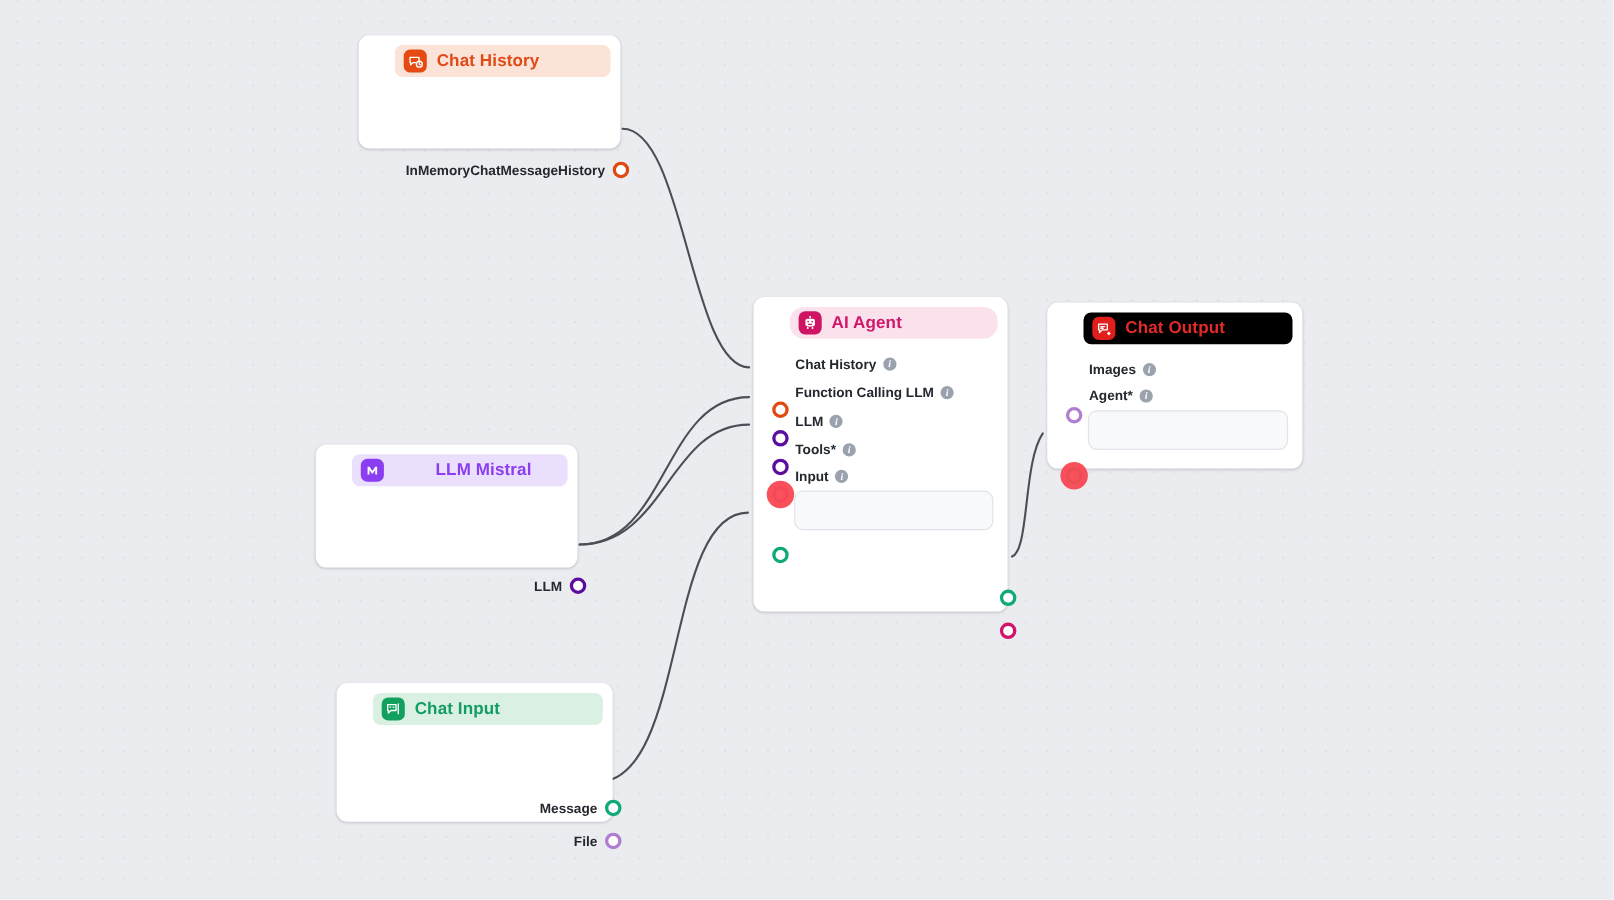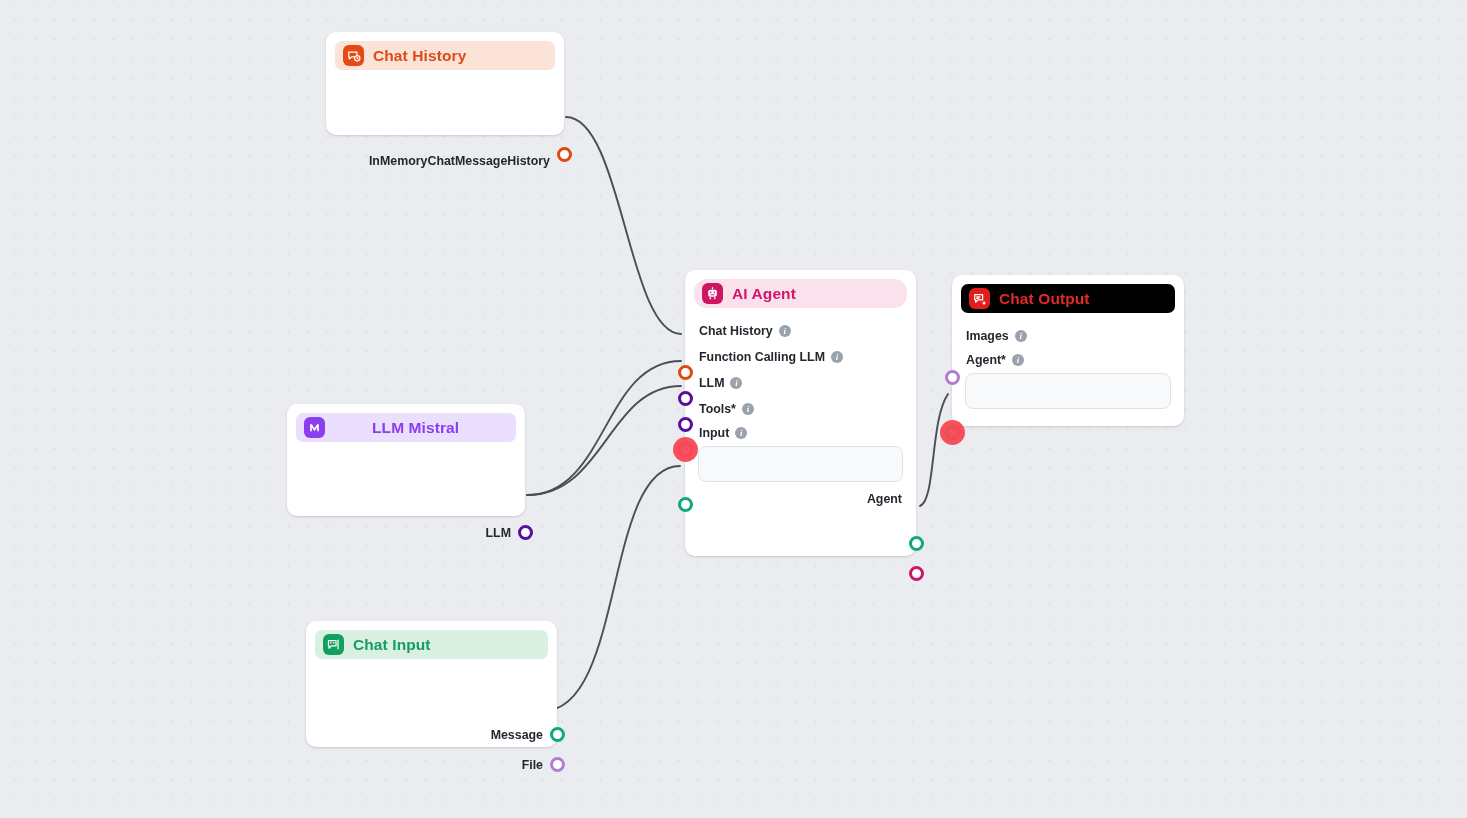--- a/index.html
+++ b/index.html
@@ -18,20 +18,21 @@
     background-position: 6px 10px;
   }
   #edges { position: absolute; inset: 0; width: 1467px; height: 818px; pointer-events: none; z-index: 1; }
 
   .node {
     position: absolute;
     background: #ffffff;
     border-radius: 10px;
     box-shadow: 0 1px 3px rgba(16,24,40,.10), 0 1px 2px rgba(16,24,40,.06);
     z-index: 3;
+    padding-left: 24px;
   }
   .node-header {
     display: flex; align-items: center; gap: 9px;
     margin: 9px 9px 0 9px;
     padding: 6px 8px;
     border-radius: 7px;
     height: 29px;
   }
   .node-title {
     font-size: 15.5px;
@@ -127,21 +128,21 @@
       <span class="node-icon" style="background:#e44a12;">
         <svg width="14" height="14" viewBox="0 0 24 24" fill="none" stroke="#fff" stroke-width="2.1" stroke-linecap="round" stroke-linejoin="round">
           <path d="M3 5.5h14v8H8l-4 3.5v-3.5H3z"></path>
           <circle cx="17.5" cy="16" r="4.6" fill="#e44a12"></circle>
           <path d="M17.5 13.8v2.3l1.5 1"></path>
         </svg>
       </span>
       <span class="node-title" style="color:#e04a16;">Chat History</span>
     </div>
     <div class="node-body">
-      <div class="port-row right" style="position:absolute; left:0; right:0; top:72px;align-items:flex-end;">
+      <div class="port-row right" style="position:absolute; left:0; right:0; top:72px;">
         <span class="port-label">InMemoryChatMessageHistory</span>
       </div>
       <span class="handle right" style="top:77px; border-color:#e0490f;"></span>
     </div>
   </div>
 
   <div class="node" style="left:287px; top:404px; width:238px; height:112px;">
     <div class="node-header" style="background:#eadffd;gap:47px;">
       <span class="node-icon" style="background:#8b3ef0;">
         <svg width="13" height="13" viewBox="0 0 24 24">
@@ -205,23 +206,20 @@
 
       <div class="field-label">
         <span>Input</span>
         <span class="info-icon">i</span>
       </div>
       <div class="text-field"></div>
       <span class="handle left" style="top:189px; border-color:#11a97a;"></span>
 
       <span class="handle right" style="top:228px; border-color:#11a97a;"></span>
 
-      <div class="port-row right" style="margin-top:4px;">
-        <span class="port-label">Agent</span>
-      </div>
       <span class="handle right" style="top:258px; border-color:#d1156b;"></span>
     </div>
   </div>
 
   <div class="node" style="left:952px; top:275px; width:232px; height:151px;">
     <div class="node-header" style="background:#000000;">
       <span class="node-icon" style="background:#e01f1c;">
         <svg width="14" height="14" viewBox="0 0 24 24" fill="none" stroke="#ffffff" stroke-width="2.1" stroke-linecap="round" stroke-linejoin="round">
           <path d="M3 4.5h13.5v9H8.5L4.5 17.5V13.5H3z"></path>
           <path d="M6.5 8.5h5.5M6.5 11h3.5"></path>

